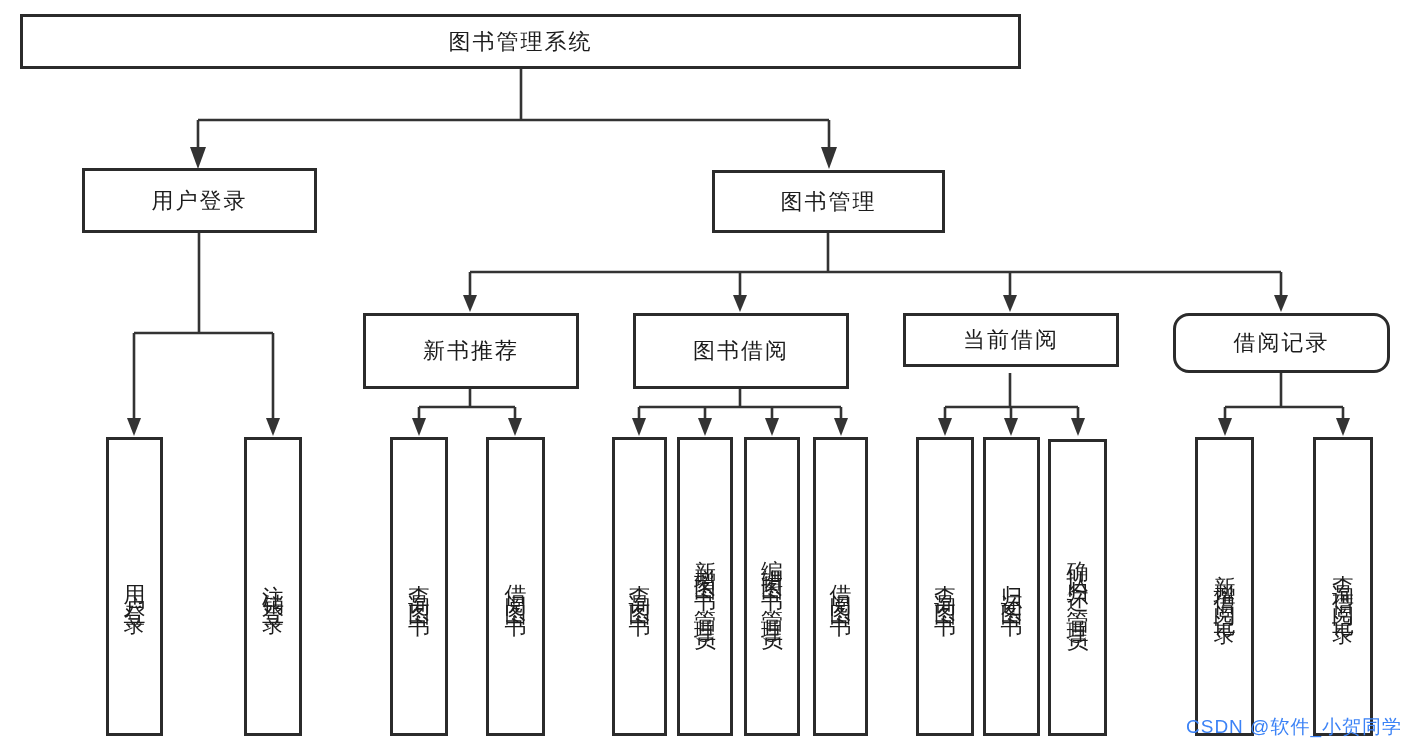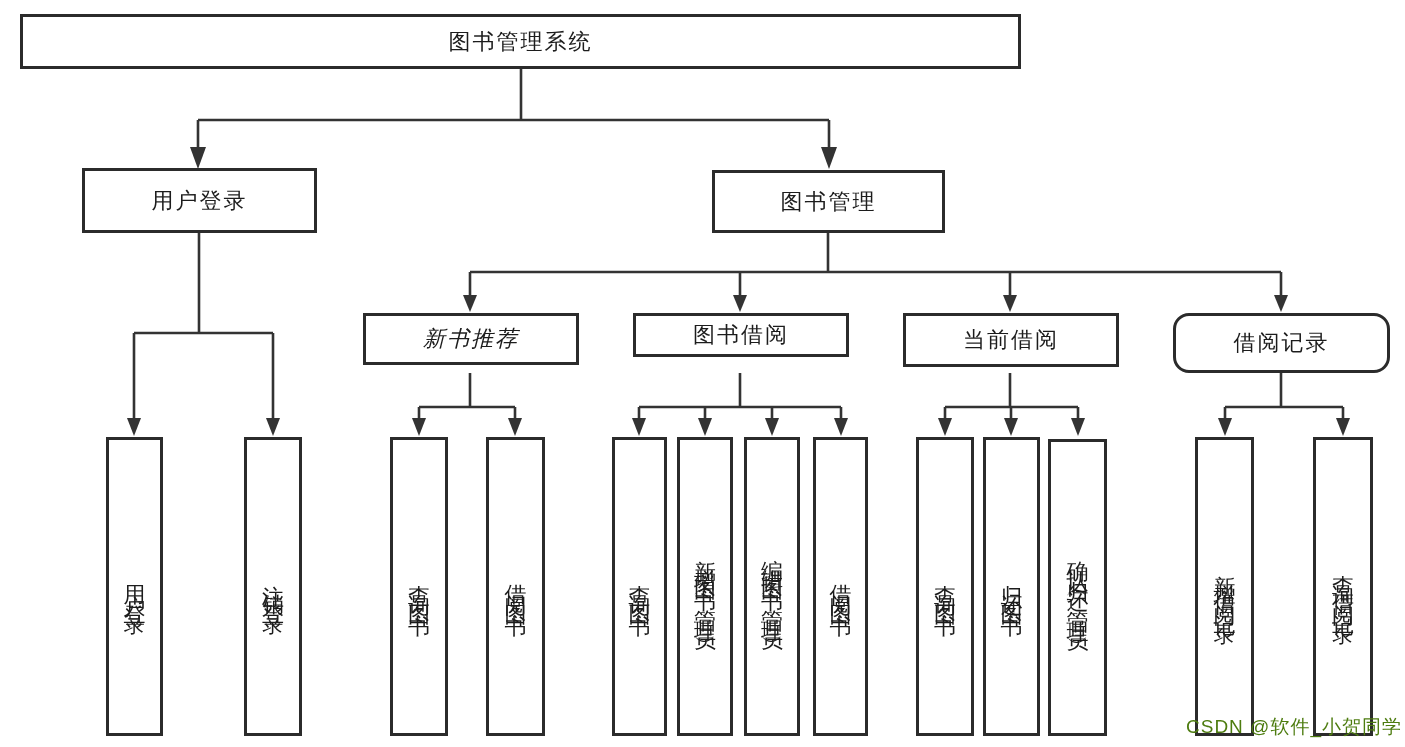--- a/index.html
+++ b/index.html
@@ -16,21 +16,21 @@
     border:3px solid #2b2b2b;display:flex;align-items:center;justify-content:center;
     z-index:1;font-size:22px;letter-spacing:2px;white-space:nowrap;
   }
   .leaf{font-size:22px;letter-spacing:0;}
   .leaf .vtext{
     writing-mode:vertical-rl;text-orientation:mixed;
     letter-spacing:10px;line-height:1;
   }
   #watermark{
     position:absolute;left:1186px;top:714px;z-index:2;
-    font-size:19px;color:#4d7c0f;letter-spacing:1px;white-space:nowrap;
+    font-size:19px;color:#3b82f6;letter-spacing:1px;white-space:nowrap;
   }
 </style>
 </head>
 <body>
 
 <svg id="connectors" width="1405" height="747" viewBox="0 0 1405 747">
   <g>
     <path d="M521 68 V120 M198 120 H829 M198 120 V149 M829 120 V149"></path>
     <polygon points="190,147 206,147 198,169"></polygon>
     <polygon points="821,147 837,147 829,169"></polygon>
@@ -70,22 +70,22 @@
     <polygon points="1218,418 1232,418 1225,436"></polygon>
     <polygon points="1336,418 1350,418 1343,436"></polygon>
   </g>
 </svg>
 
 <div class="box" style="left:20px;top:14px;width:1001px;height:55px;">图书管理系统</div>
 
 <div class="box" style="left:82px;top:168px;width:235px;height:65px;">用户登录</div>
 <div class="box" style="left:712px;top:170px;width:233px;height:63px;">图书管理</div>
 
-<div class="box" style="left:363px;top:313px;width:216px;height:52px;font-style:italic;">新书推荐</div>
-<div class="box" style="left:633px;top:313px;width:216px;height:44px;">图书借阅</div>
+<div class="box" style="left:363px;top:313px;width:216px;height:76px;">新书推荐</div>
+<div class="box" style="left:633px;top:313px;width:216px;height:76px;">图书借阅</div>
 <div class="box" style="left:903px;top:313px;width:216px;height:54px;">当前借阅</div>
 <div class="box" style="left:1173px;top:313px;width:217px;height:60px;border-radius:16px;">借阅记录</div>
 
 <div class="box leaf" style="left:106px;top:437px;width:57px;height:299px;">
   <span class="vtext">用户登录</span>
 </div>
 <div class="box leaf" style="left:244px;top:437px;width:58px;height:299px;">
   <span class="vtext">注销登录</span>
 </div>
 

